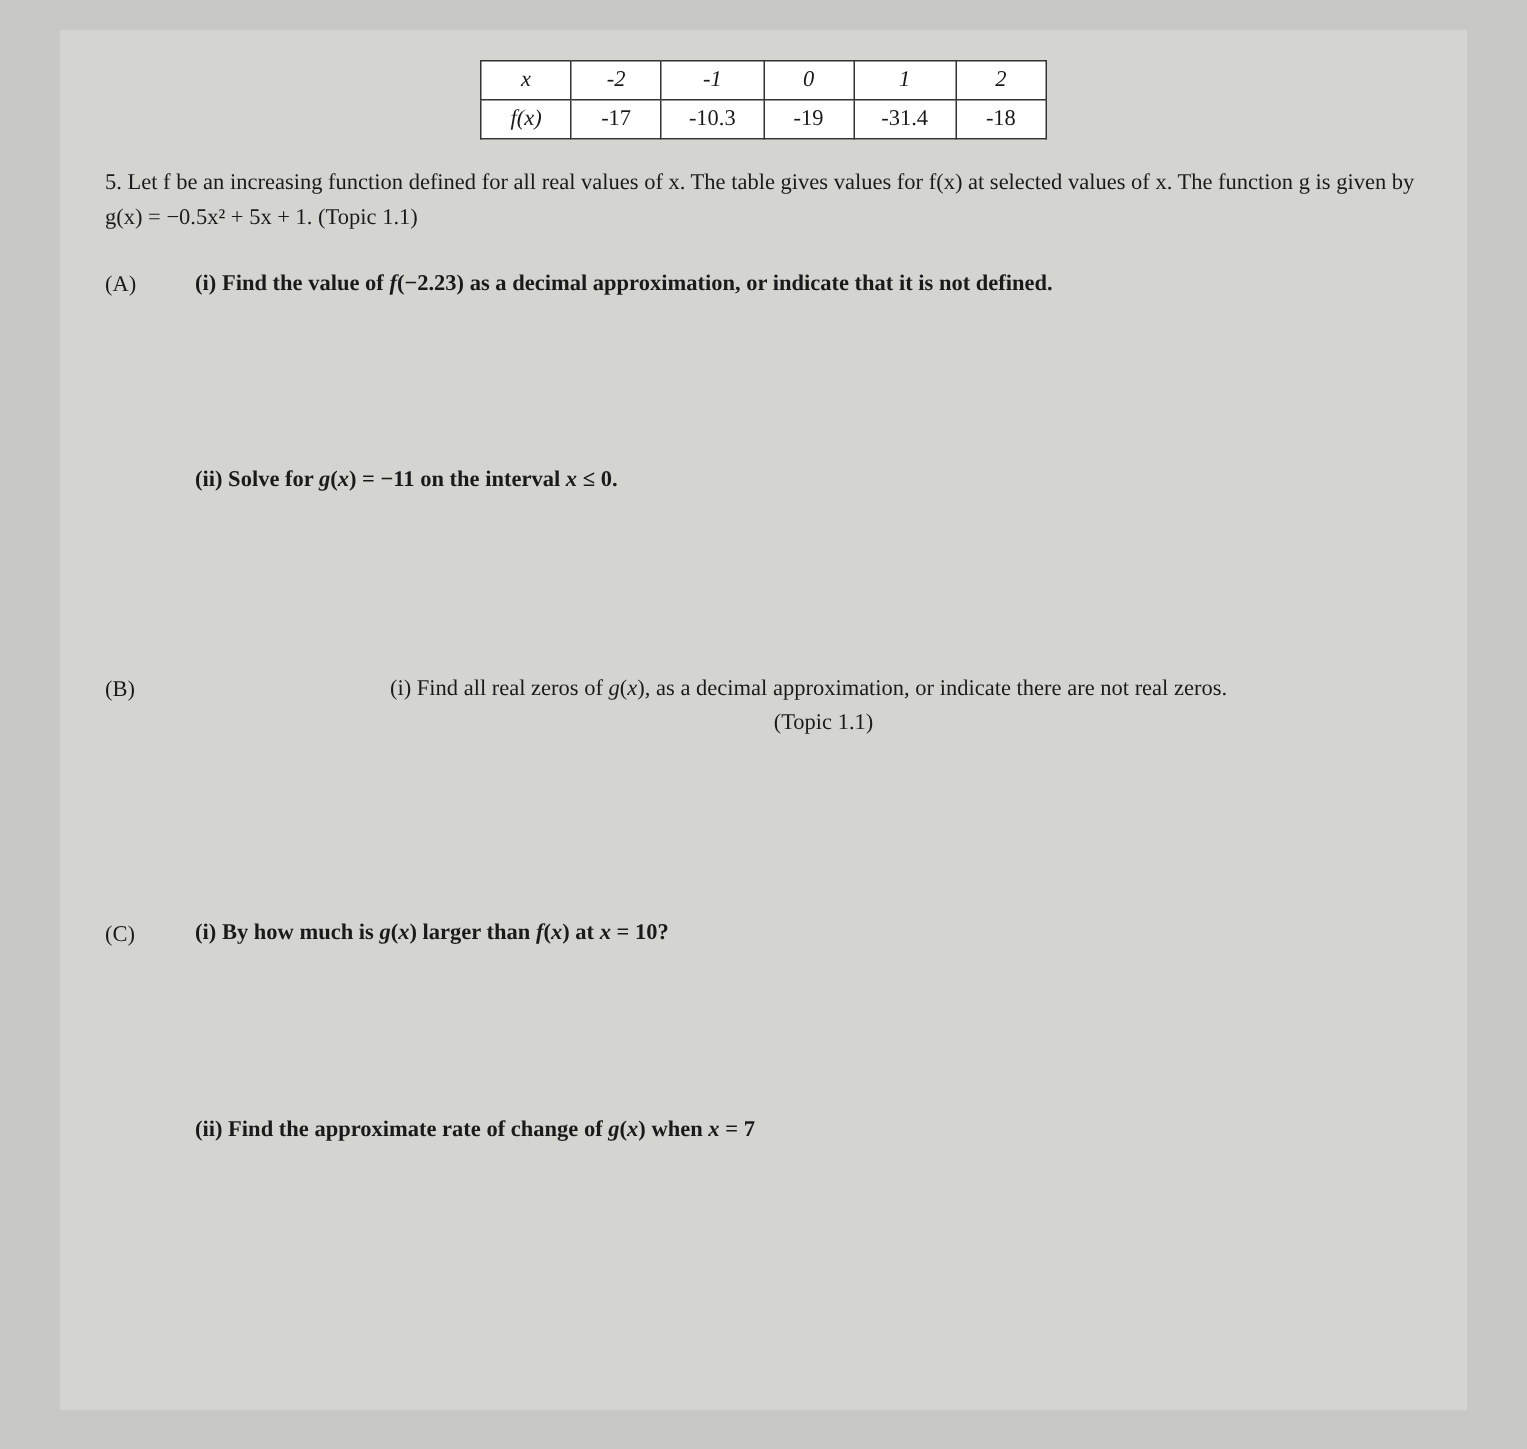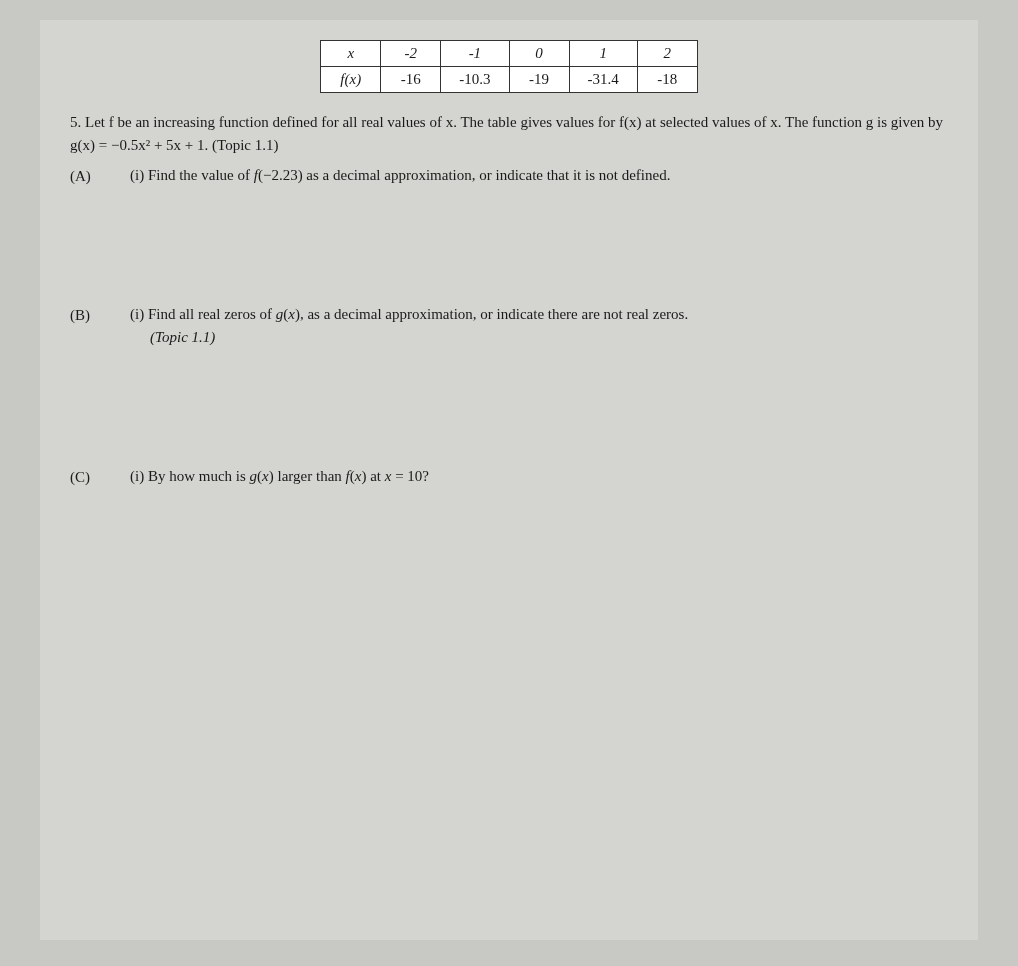--- a/index.html
+++ b/index.html
@@ -47,75 +47,76 @@
       font-style: italic;
     }
 
     .question-block {
       margin-bottom: 10px;
       line-height: 1.55;
     }
 
     .question-number {
       font-size: 15px;
-      margin-bottom: 6px;
+      margin-bottom: 20px;
     }
 
     .part-row {
       display: flex;
       align-items: flex-start;
       margin-bottom: 8px;
     }
 
     .part-label {
       min-width: 60px;
       font-size: 15px;
       padding-top: 1px;
     }
 
     .part-content {
       flex: 1;
     }
 
     .sub-part {
       margin-bottom: 28px;
+      font-weight: bold;
     }
 
     .sub-part-b {
       margin-bottom: 28px;
+      text-align: center;
     }
 
     .answer-space-large {
       height: 80px;
     }
 
     .indent {
       margin-left: 20px;
-      font-style: italic;
     }
   </style>
 </head>
 <body>
 
 <div class="page-container">
 
   <div class="table-section">
     <table>
       <tbody>
           <tr>
         <td>x</td>
         <td>-2</td>
         <td>-1</td>
         <td>0</td>
         <td>1</td>
         <td>2</td>
       </tr>
       <tr>
         <td><em>f(x)</em></td>
-        <td>-16</td>
+        <td>-17</td>
         <td>-10.3</td>
         <td>-19</td>
         <td>-31.4</td>
         <td>-18</td>
       </tr>
     </tbody>
       </table>
   </div>
 
   <div class="question-block">
@@ -127,20 +128,25 @@
     <div class="part-row">
       <div class="part-label">(A)</div>
       <div class="part-content">
 
         <div class="sub-part">
           <span>(i)</span>
           <span> Find the value of <em>f</em>(−2.23) as a decimal approximation, or indicate that it is not defined.</span>
           <div class="answer-space-large"></div>
         </div>
 
+        <div class="sub-part">
+          <span>(ii)</span>
+          <span> Solve for <em>g</em>(<em>x</em>) = −11 on the interval <em>x</em> ≤ 0.</span>
+          <div class="answer-space-large"></div>
+        </div>
 
       </div>
     </div>
 
     <div class="part-row">
       <div class="part-label">(B)</div>
       <div class="part-content">
 
         <div class="sub-part-b">
           <span>(i)</span>
@@ -156,19 +162,23 @@
     <div class="part-row">
       <div class="part-label">(C)</div>
       <div class="part-content">
 
         <div class="sub-part">
           <span>(i)</span>
           <span> By how much is <em>g</em>(<em>x</em>) larger than <em>f</em>(<em>x</em>) at <em>x</em> = 10?</span>
           <div class="answer-space-large"></div>
         </div>
 
+        <div class="sub-part">
+          <span>(ii)</span>
+          <span> Find the approximate rate of change of <em>g</em>(<em>x</em>) when <em>x</em> = 7</span>
+        </div>
 
       </div>
     </div>
 
   </div>
 
 </div>
 
 </body></html>

